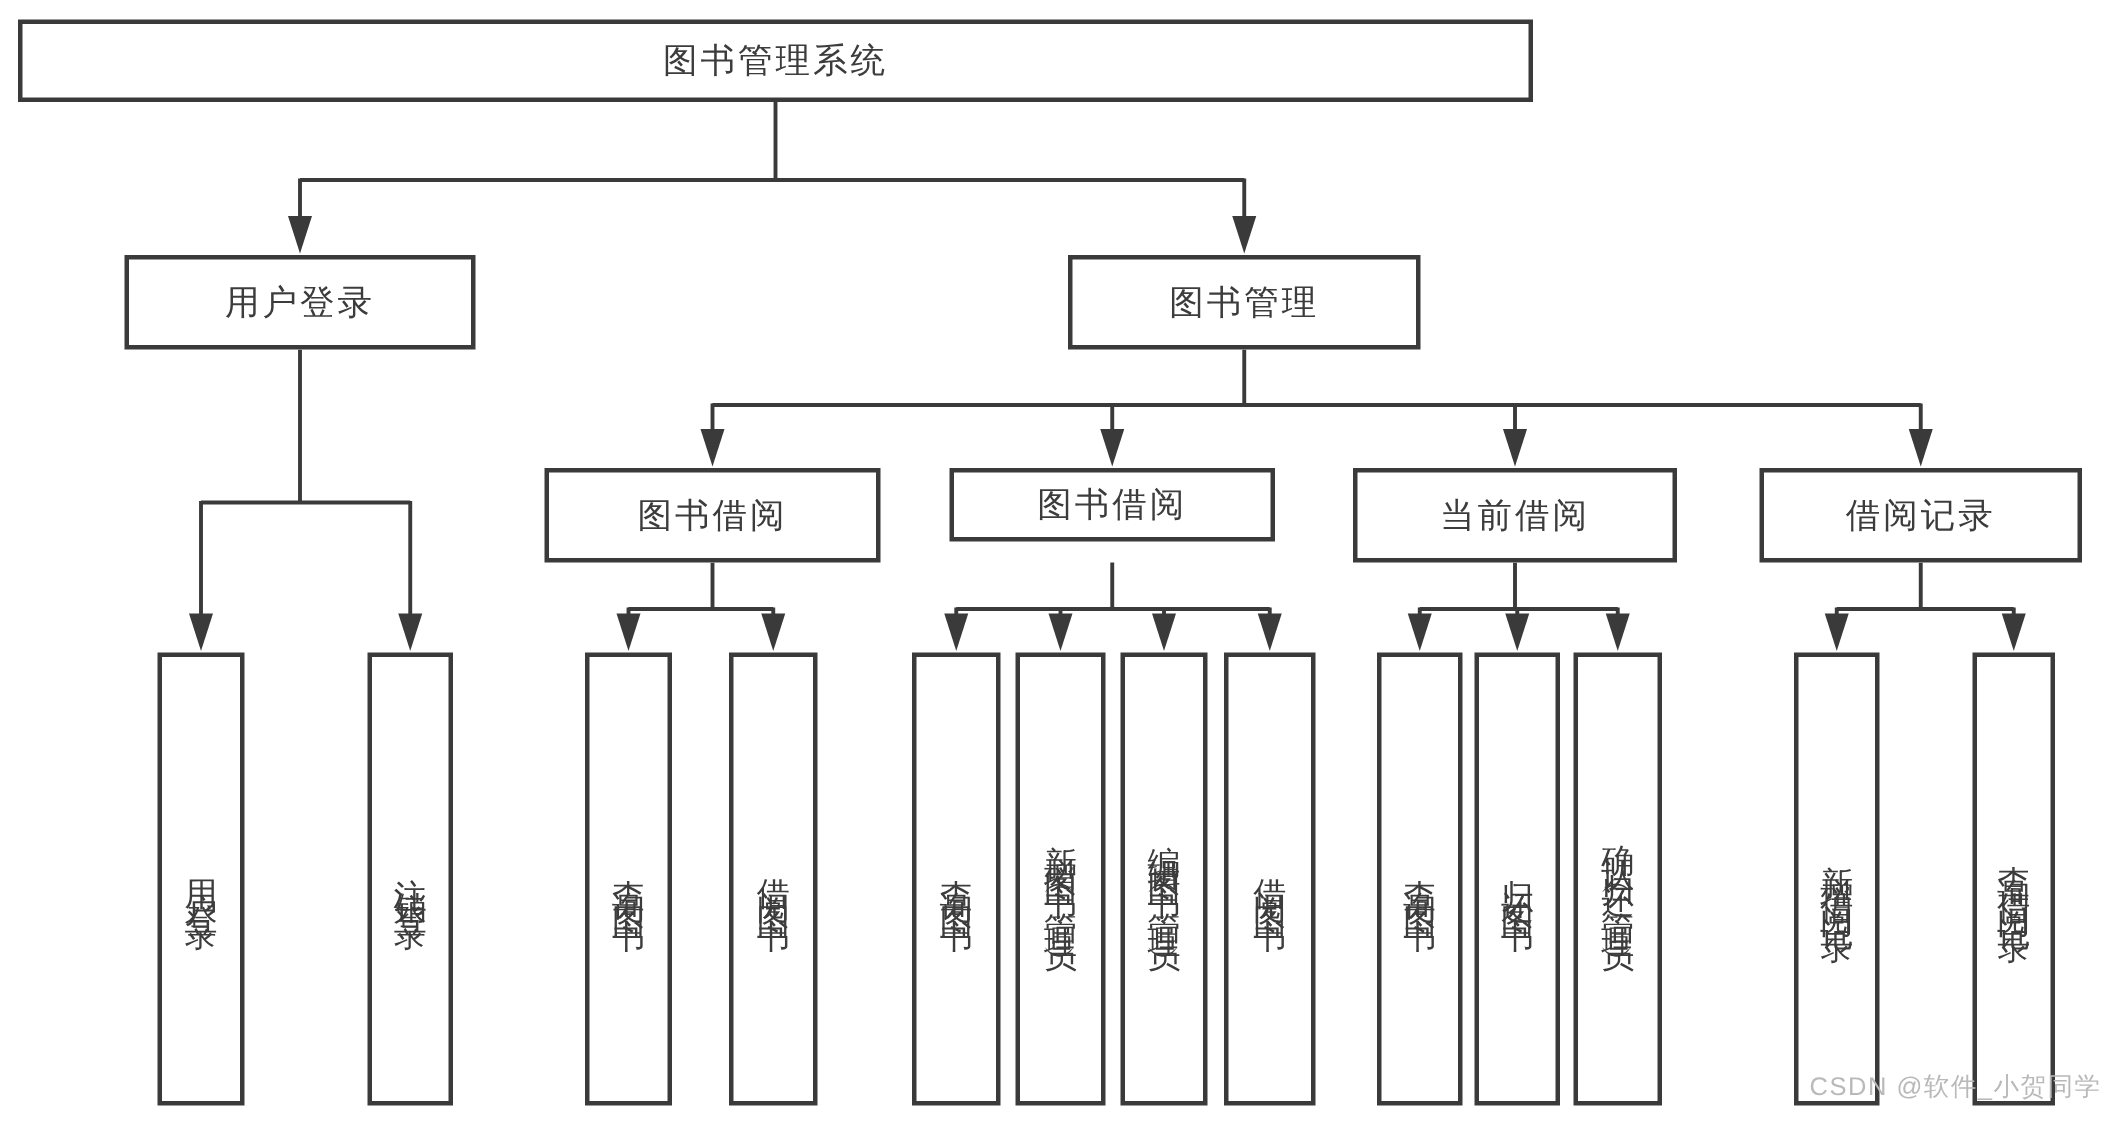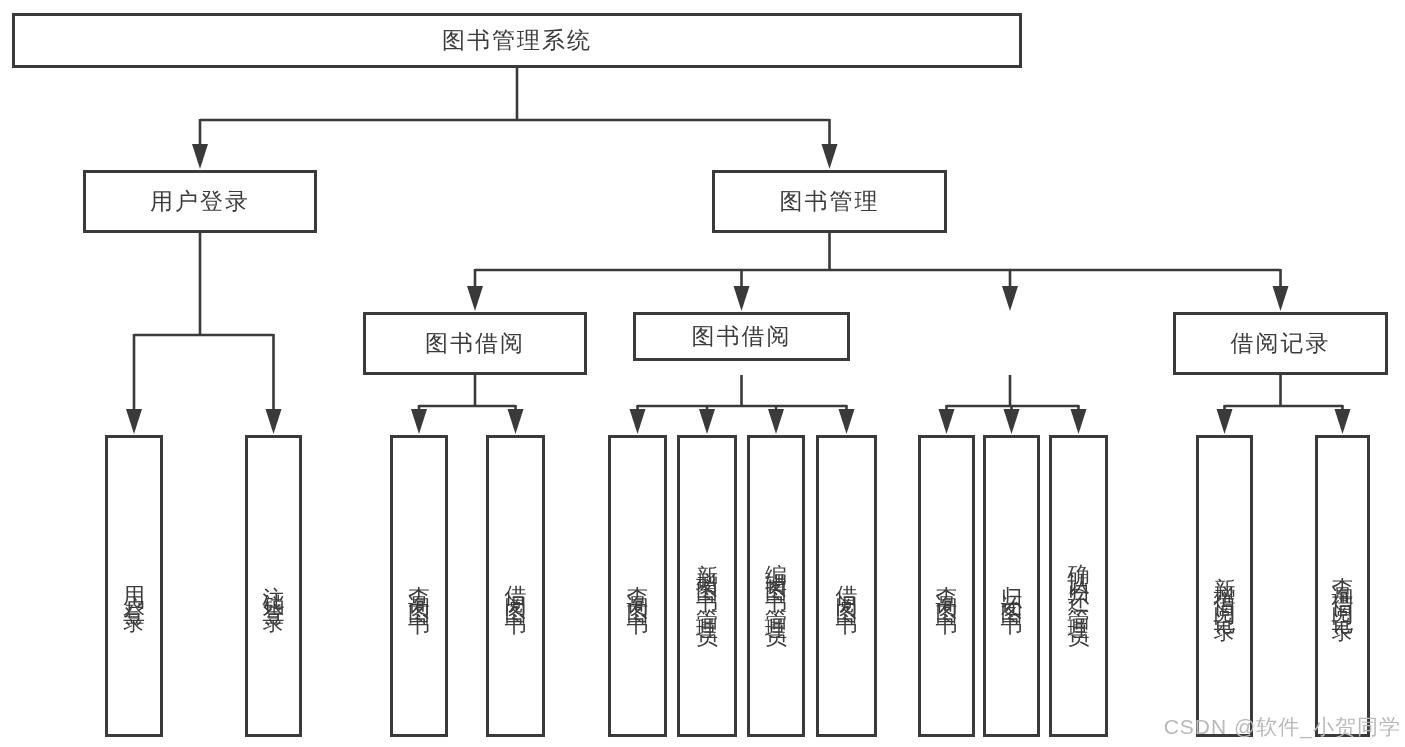--- a/index.html
+++ b/index.html
@@ -19,21 +19,21 @@
     display:flex;align-items:center;justify-content:center;
   }
   .node.h{font-size:23px;letter-spacing:2px;}
   .node.v{font-size:22px;}
   .node.v .lbl{
     writing-mode:vertical-rl;text-orientation:mixed;
     letter-spacing:9px;line-height:1;
   }
   .watermark{
     position:absolute;top:713px;right:4px;z-index:5;
-    font-size:21px;letter-spacing:1px;color:var(--wm);
+    font-size:17px;letter-spacing:1px;color:var(--wm);
   }
 </style>
 </head>
 <body>
 
 <div id="canvas">
   <svg id="connectors" width="1405" height="747">
       <line x1="517" y1="68" x2="517" y2="120"></line>
       <line x1="200" y1="120" x2="829.5" y2="120"></line>
       <line x1="200" y1="119" x2="200" y2="152"></line>
@@ -96,20 +96,23 @@
     </div>
     <div class="node h" style="left: 712px; top: 170px; width: 235px; height: 63px;">
       <span class="lbl">图书管理</span>
     </div>
     <div class="node h" style="left: 363px; top: 312px; width: 224px; height: 63px;">
       <span class="lbl">图书借阅</span>
     </div>
     <div class="node h" style="left: 633px; top: 312px; width: 217px; height: 49px;">
       <span class="lbl">图书借阅</span>
     </div>
+    <div class="node h" style="left: 902px; top: 312px; width: 216px; height: 63px;">
+      <span class="lbl">当前借阅</span>
+    </div>
     <div class="node h" style="left: 1173px; top: 312px; width: 215px; height: 63px;">
       <span class="lbl">借阅记录</span>
     </div>
     <div class="node v" style="left: 105px; top: 435px; width: 58px; height: 302px;">
       <span class="lbl">用户登录</span>
     </div>
     <div class="node v" style="left: 245px; top: 435px; width: 57px; height: 302px;">
       <span class="lbl">注销登录</span>
     </div>
     <div class="node v" style="left: 390px; top: 435px; width: 58px; height: 302px;">

